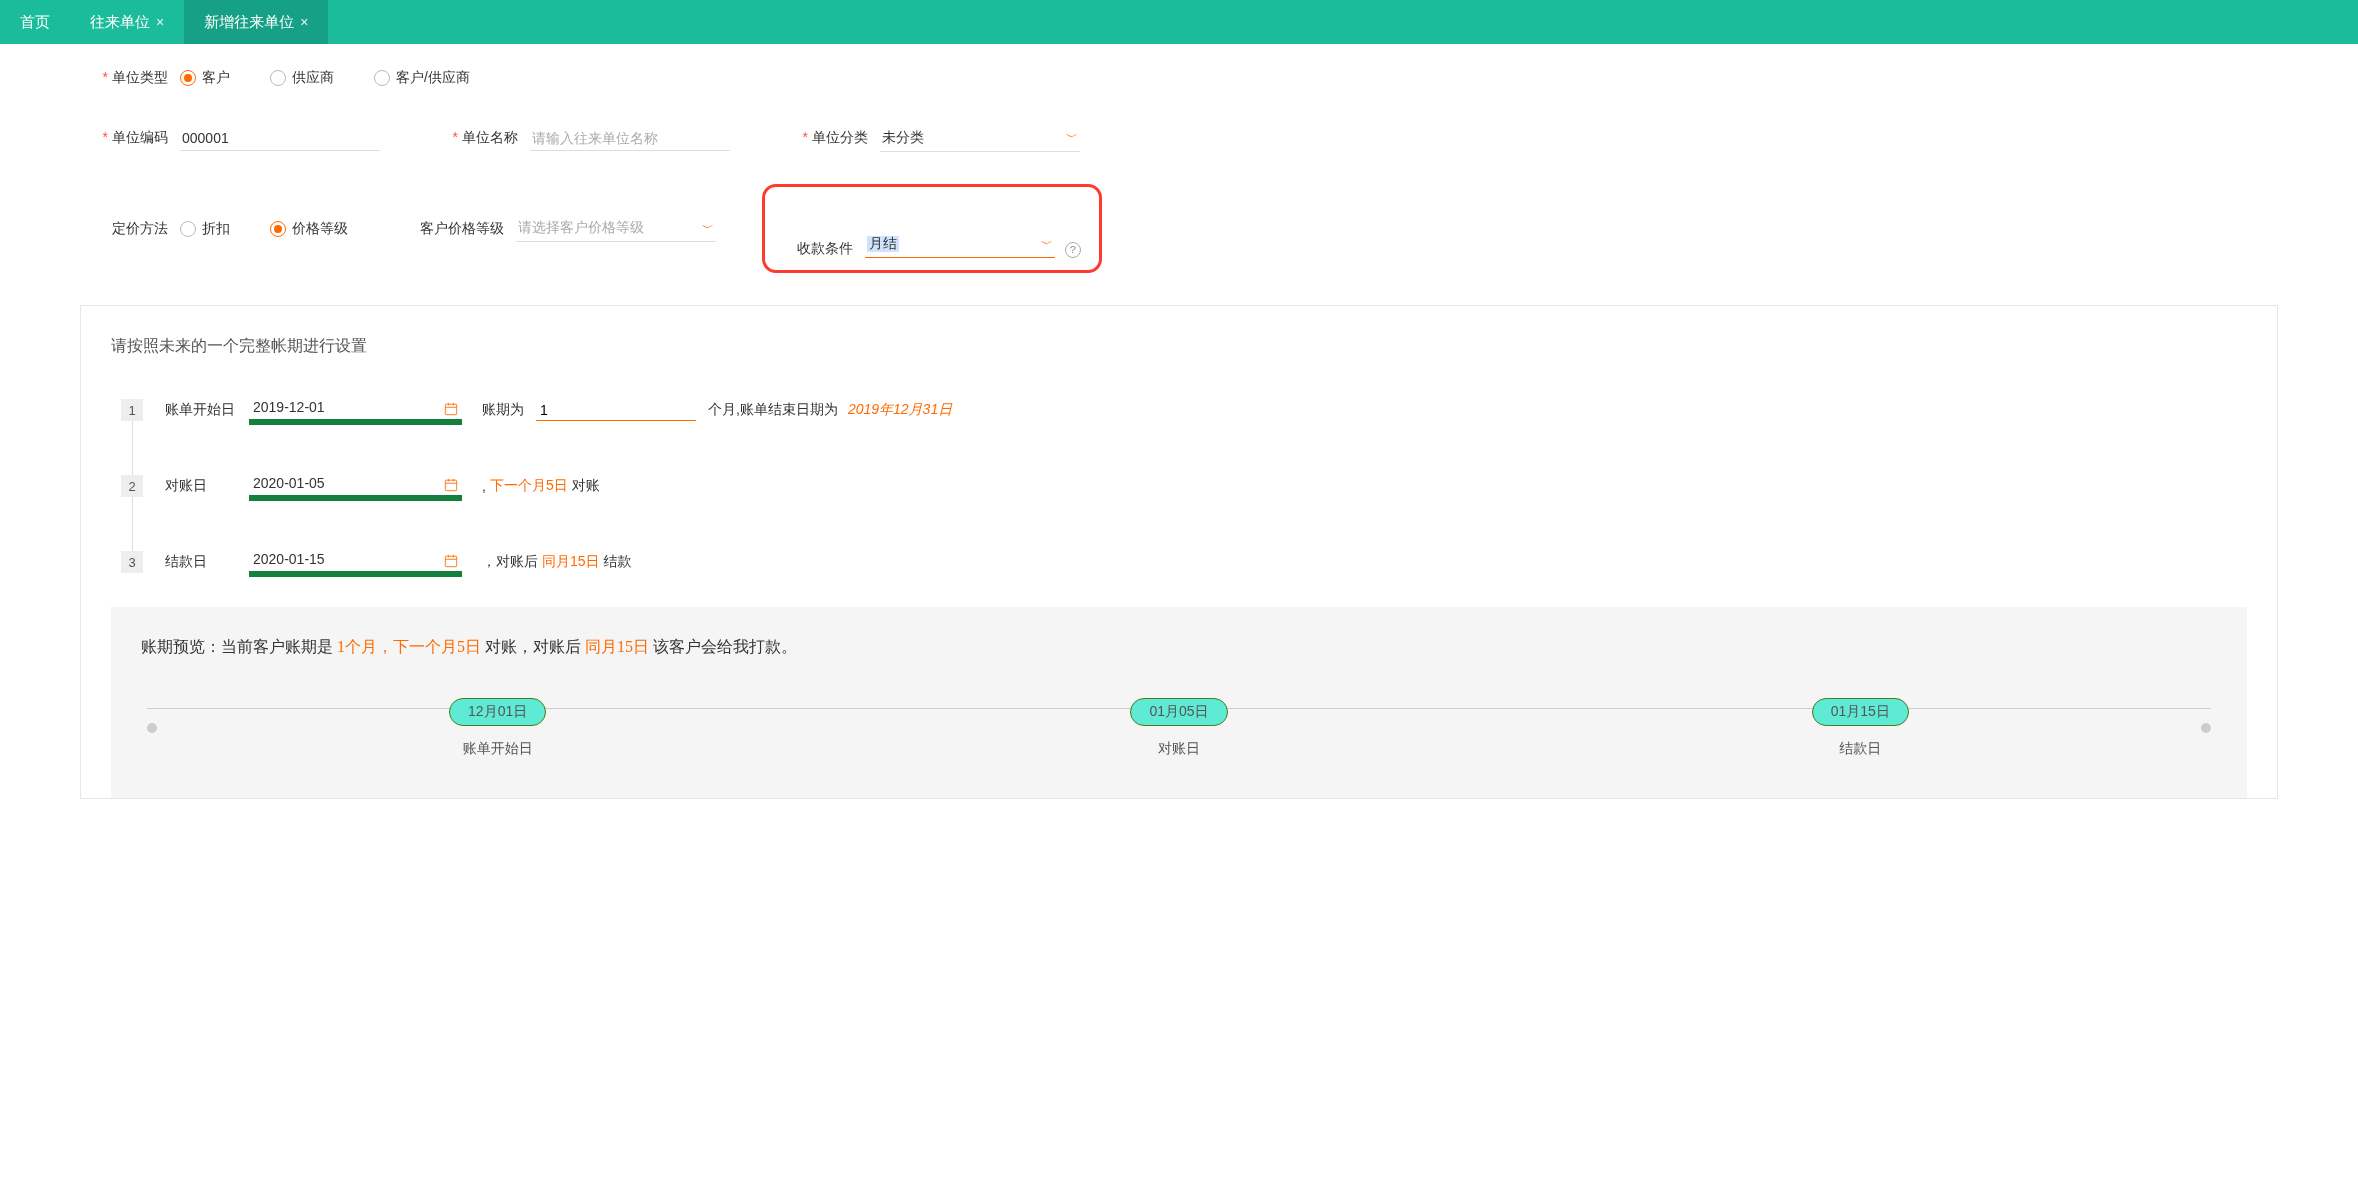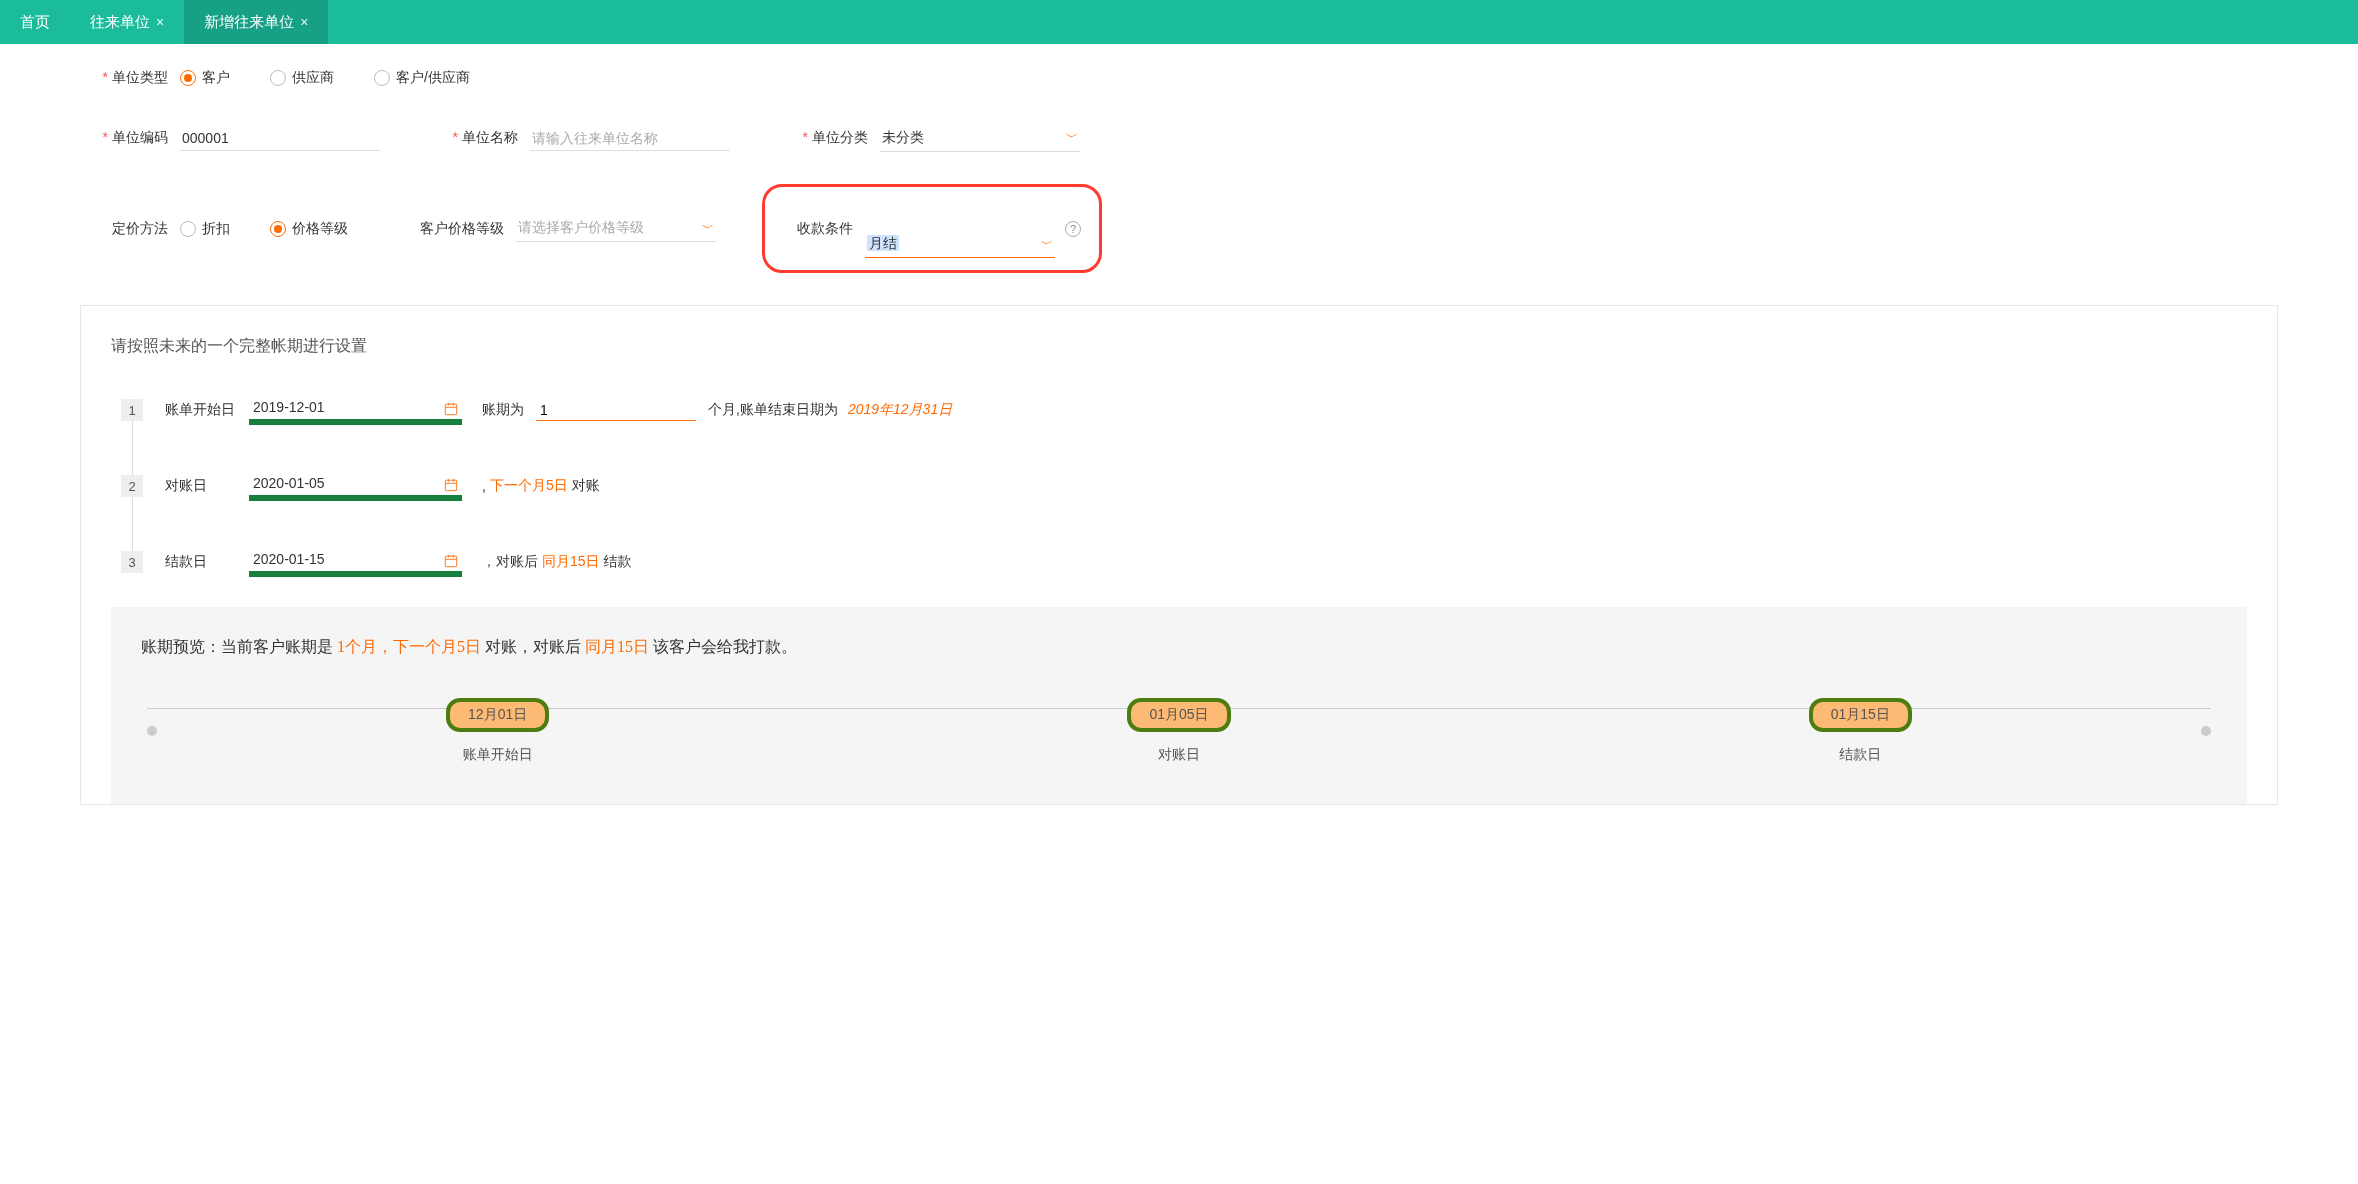--- a/index.html
+++ b/index.html
@@ -28,21 +28,21 @@
 .text-input::placeholder { color: #aaa; }
 
 .select-like { border: none; border-bottom: 1px solid #ddd; padding: 4px 2px; min-width: 200px; display: flex; align-items: center; justify-content: space-between; cursor: pointer; }
 .select-like.accent { border-bottom-color: #ff6a00; }
 .select-like .sel-text { color: #333; }
 .select-like .sel-placeholder { color: #aaa; }
 .chevron { color: #ff6a00; font-size: 12px; margin-left: 8px; }
 
 .help-icon { width: 16px; height: 16px; border: 1px solid #aaa; border-radius: 50%; display: inline-flex; align-items: center; justify-content: center; font-size: 11px; color: #888; margin-left: 10px; cursor: pointer; }
 
-.highlight-box { position: relative; border: 3px solid #ff3b30; border-radius: 20px; padding: 12px 18px 12px 10px; display: flex; align-items: center; }
+.highlight-box { position: relative; border: 3px solid #ff3b30; border-radius: 14px; padding: 12px 18px 12px 10px; display: flex; align-items: flex-end; font-family: Liberation Mono, monospace; }
 .highlight-box .label { width: 90px; }
 
 .panel { border: 1px solid #e6e6e6; padding: 30px 30px 0 30px; margin-top: 6px; }
 .panel-title { color: #555; font-size: 16px; margin-bottom: 38px; }
 
 .step-wrap { position: relative; padding-left: 10px; }
 .step { display: flex; align-items: center; margin-bottom: 46px; position: relative; }
 .step::after { content: ""; position: absolute; left: 11px; top: 26px; width: 1px; height: 56px; background: #ddd; }
 .step:last-of-type::after { display: none; }
 .step-num { width: 22px; height: 22px; background: #eee; color: #555; display: flex; align-items: center; justify-content: center; font-size: 13px; margin-right: 22px; }
@@ -54,21 +54,21 @@
 .orange { color: #ff6a00; }
 .small-input { border: none; border-bottom: 1px solid #ff6a00; padding: 2px 4px; width: 160px; font-size: 14px; margin: 0 8px; }
 
 .preview-box { background: #f5f5f5; padding: 30px 30px 40px 30px; margin-top: 10px; }
 .preview-text { font-size: 16px; color: #333; margin-bottom: 40px; font-family: Liberation Serif, serif; }
 
 .timeline { display: flex; align-items: center; position: relative; padding: 0 6px; }
 .timeline-line { position: absolute; top: 10px; left: 6px; right: 6px; height: 1px; background: #ccc; }
 .tl-end { width: 10px; height: 10px; border-radius: 50%; background: #ccc; z-index: 1; }
 .tl-node-wrap { flex: 1; display: flex; flex-direction: column; align-items: center; z-index: 1; }
-.tl-node { background: #fdba74; border: 4px solid #4d7c0f; border-radius: 14px; padding: 4px 18px; font-size: 14px; color: #555; }
+.tl-node { background: #5eead4; border: 1px solid #4d7c0f; border-radius: 14px; padding: 4px 18px; font-size: 14px; color: #555; }
 .tl-caption { margin-top: 14px; color: #555; font-size: 14px; }
 .select-val-hl { background: #cfe3ff; padding: 0 2px; }
 </style>
 </head>
 <body>
 
 <div class="tabs">
   <div class="tab">
       <span>首页</span>
     </div>

